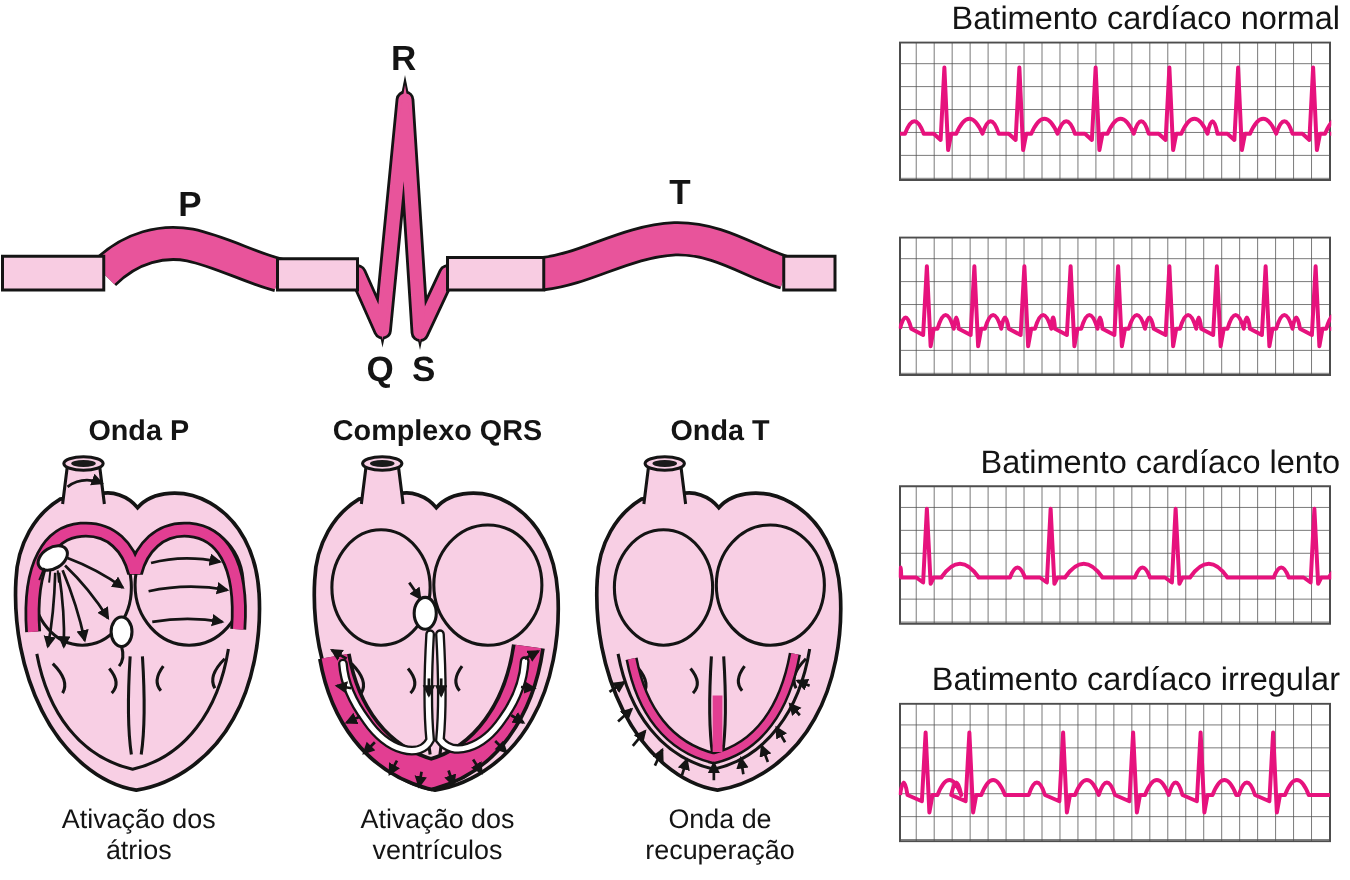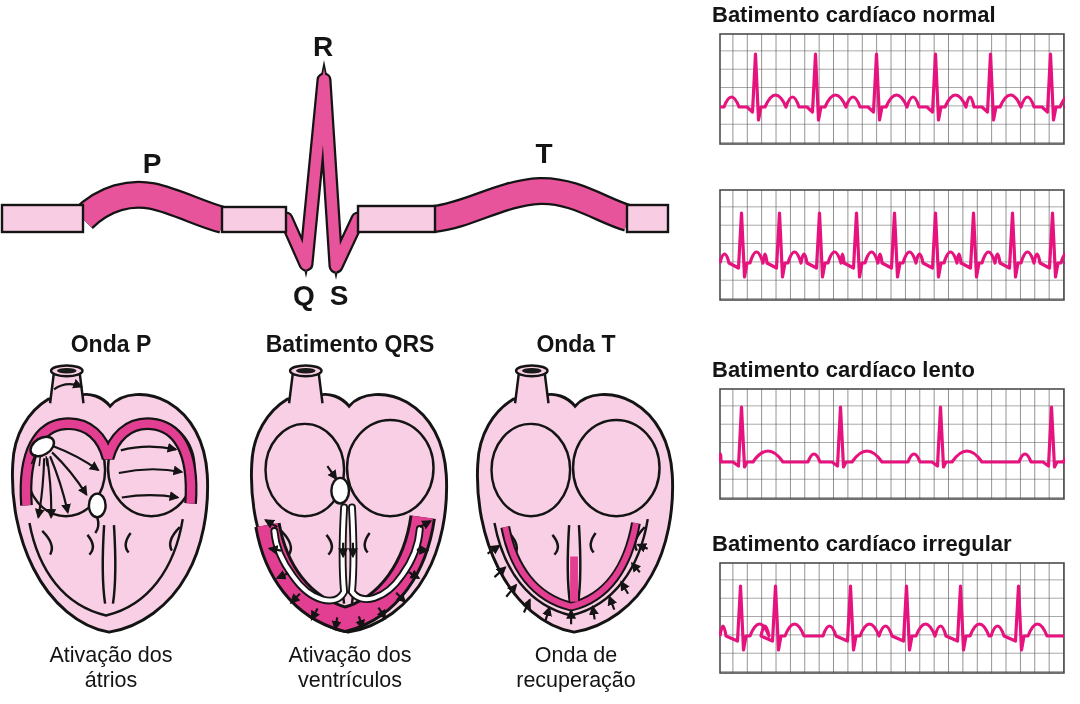--- a/index.html
+++ b/index.html
@@ -14,21 +14,21 @@
   .fig.f1{left:-2px;}
   .fig.f2{left:237px;}
   .fig.f3{left:463px;}
   .fig .fig-title{font-weight:bold;font-size:23px;line-height:28px;height:28px;}
   .fig svg{margin:2px auto 0;}
   .fig .fig-caption{font-size:21.5px;line-height:25px;margin-top:3px;}
   
   .right-col{position:absolute;left:712px;top:0;width:360px;}
   .strip{position:absolute;left:0;width:100%;}
   .strip.s0{top:1px;} .strip.s1{top:184px;} .strip.s2{top:356px;} .strip.s3{top:530px;}
-  .strip-title{text-align:left;font-weight:bold;font-size:22px;line-height:27px;height:27px;}
+  .strip-title{text-align:right;font-weight:normal;font-size:26px;line-height:27px;height:27px;}
   .strip svg{margin:5px auto 0;}
 </style>
 </head>
 <body>
 
 <div class="canvas">
 
   <svg width="0" height="0" style="position:absolute" aria-hidden="true">
     <defs>
       <pattern id="ecggrid" width="14.375" height="18.34" patternUnits="userSpaceOnUse">
@@ -124,21 +124,21 @@
     <path d="M42,100 Q41,134 36,160" marker-end="url(#ah)"></path>
     <path d="M120,92 Q146,85 176,91" marker-end="url(#ah)"></path>
     <path d="M118,115 Q150,108 182,114" marker-end="url(#ah)"></path>
     <path d="M121,140 Q150,135 178,140" marker-end="url(#ah)"></path>
   </g>
       </svg>
     <div class="fig-caption"><span>Ativação dos</span><br><span>átrios</span></div>
   </div>
 
   <div class="fig f2">
-    <div class="fig-title">Batimento QRS</div>
+    <div class="fig-title">Complexo QRS</div>
     <svg class="heart-svg" width="220" height="280" viewBox="0 0 220 285">
   <g fill="#F8CFE4" stroke="#141414">
     <path d="M46,40 C26,52 11,76 10,106 C8,142 15,180 31,212 C49,248 78,272 108,277
              C140,272 170,250 187,219 C203,191 210,153 208,117 C206,83 192,57 168,43
              C147,31 121,33 109,47 C101,37 88,33 78,36 Z" stroke-width="3"></path>
     <path d="M48,44 L52,12 Q65,3 78,12 L82,44" stroke-width="2.5"></path>
     <ellipse cx="65" cy="11" rx="16" ry="5.5" stroke-width="2.5"></ellipse>
     <ellipse cx="65" cy="11" rx="10" ry="2.8" fill="#1a1a1a" stroke="none"></ellipse>
   </g>
   <g fill="none" stroke="#141414" stroke-width="2.5">

